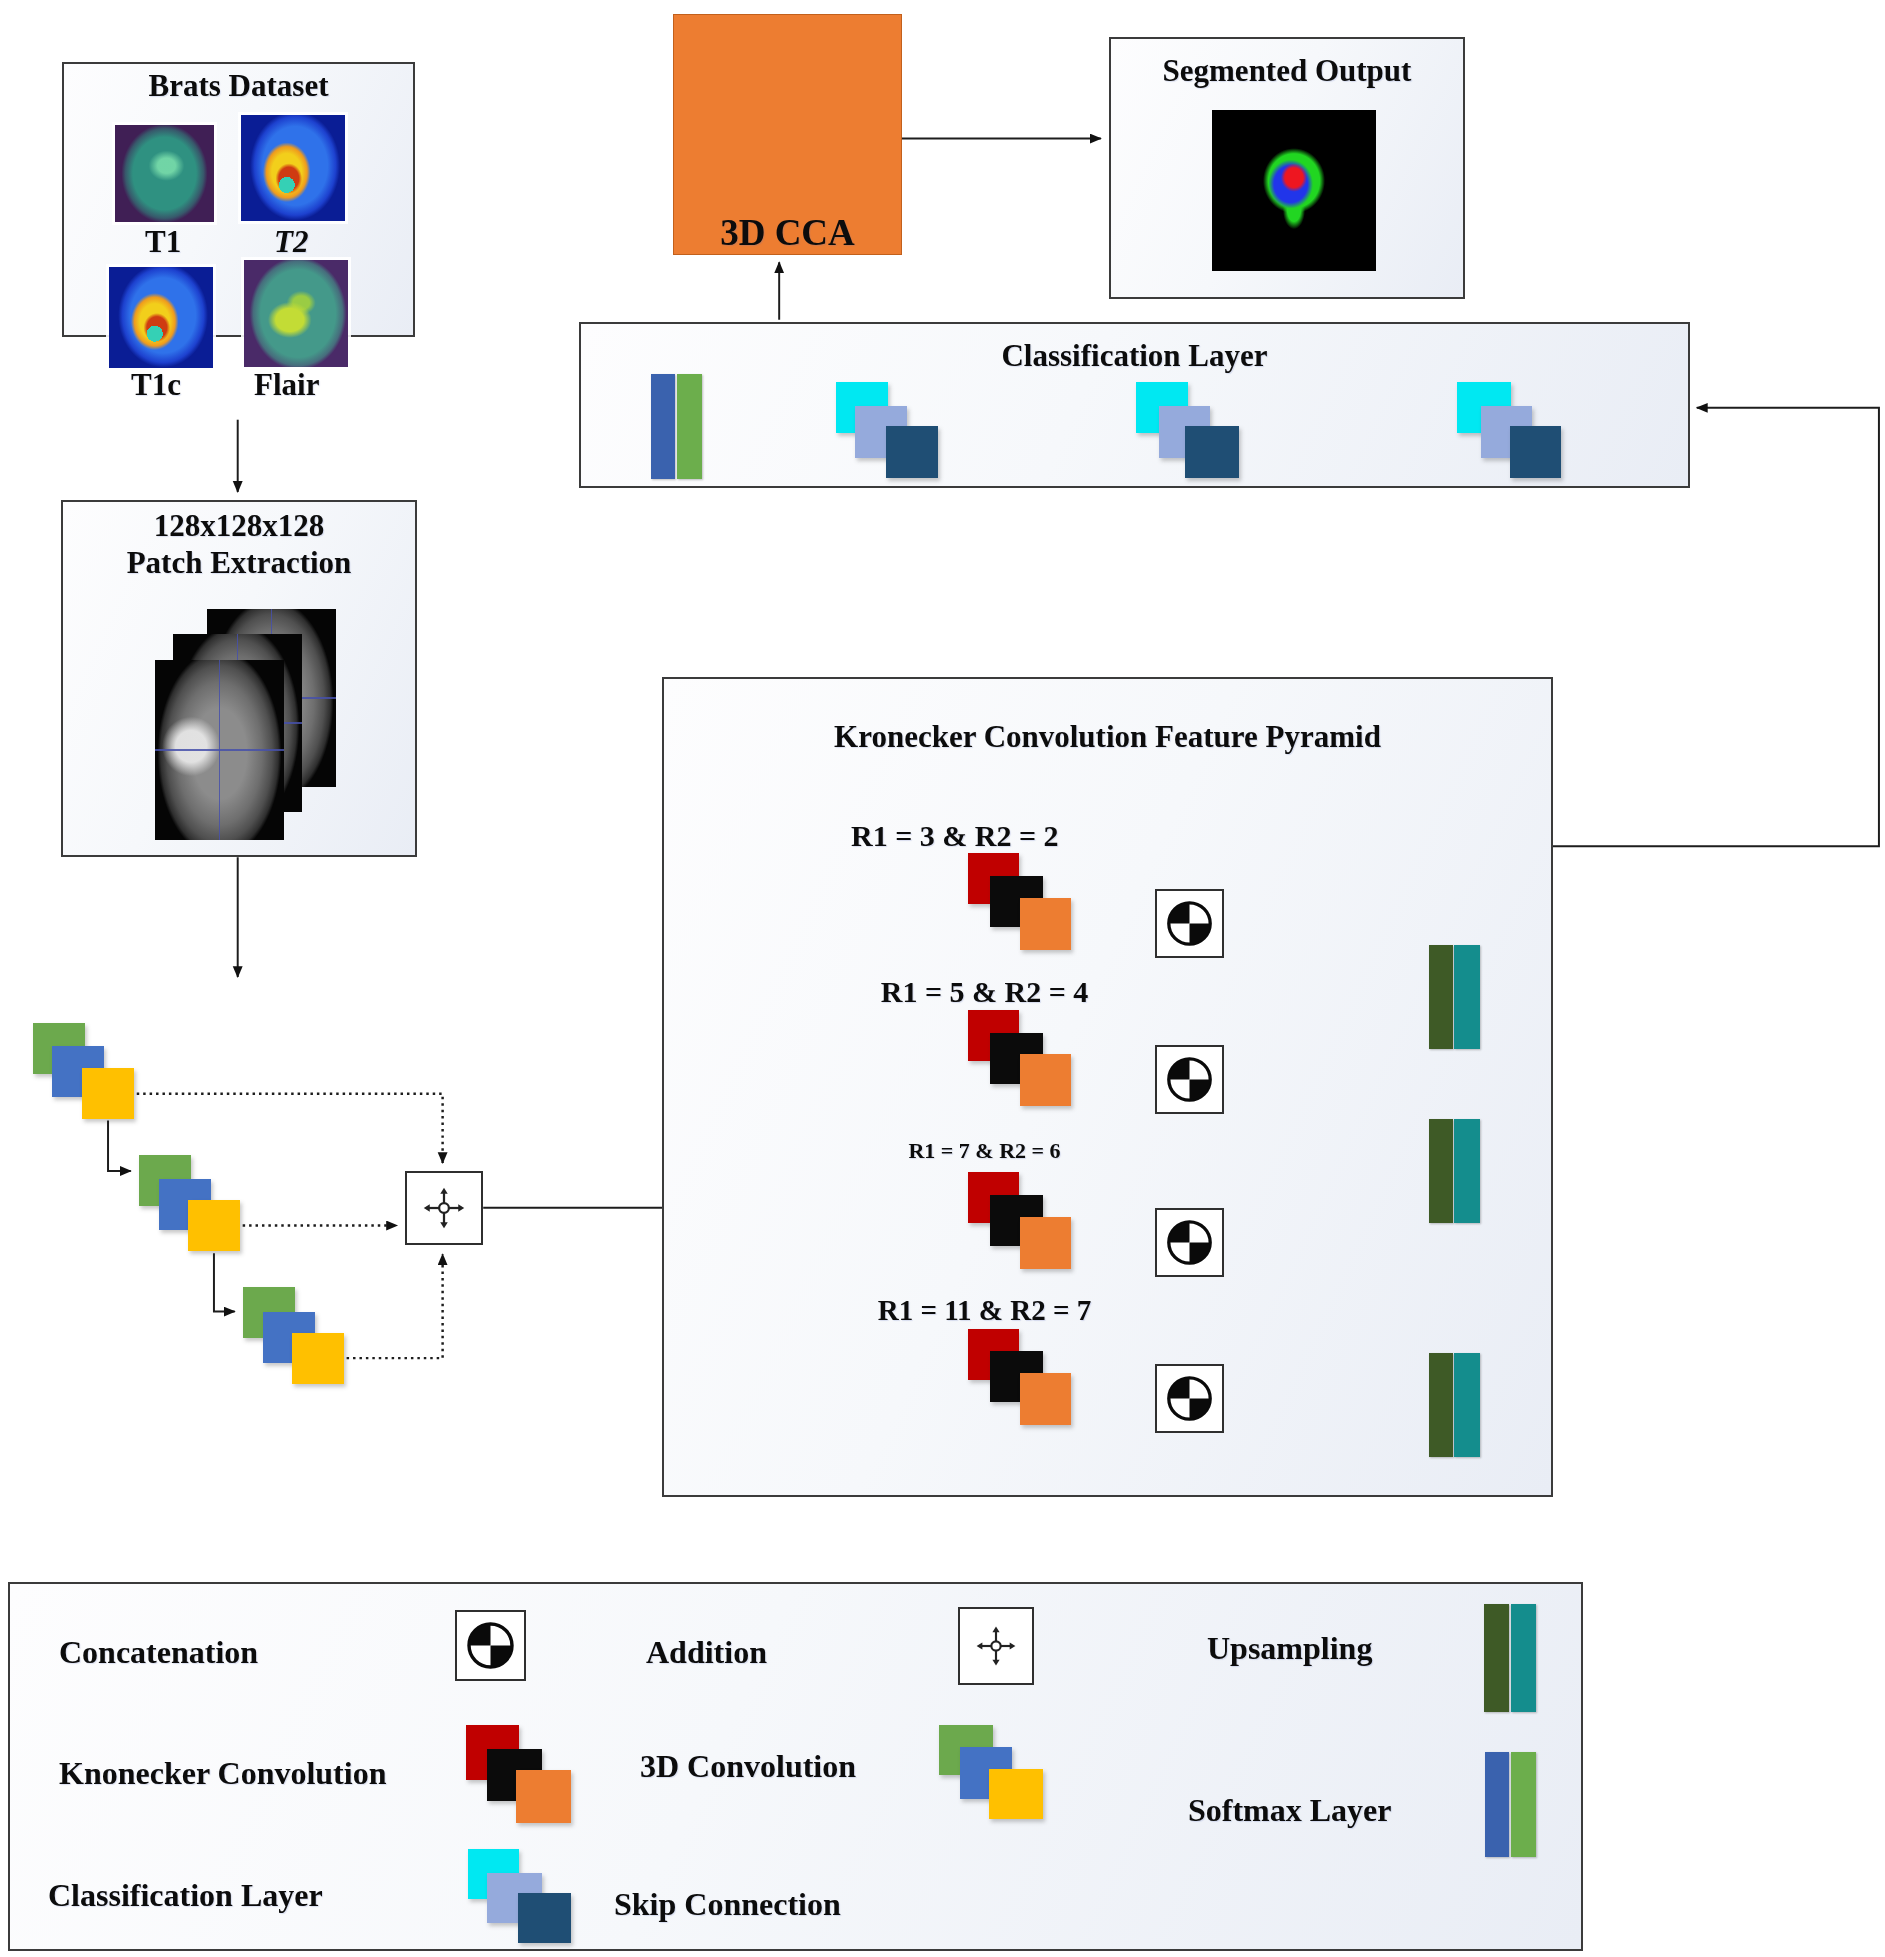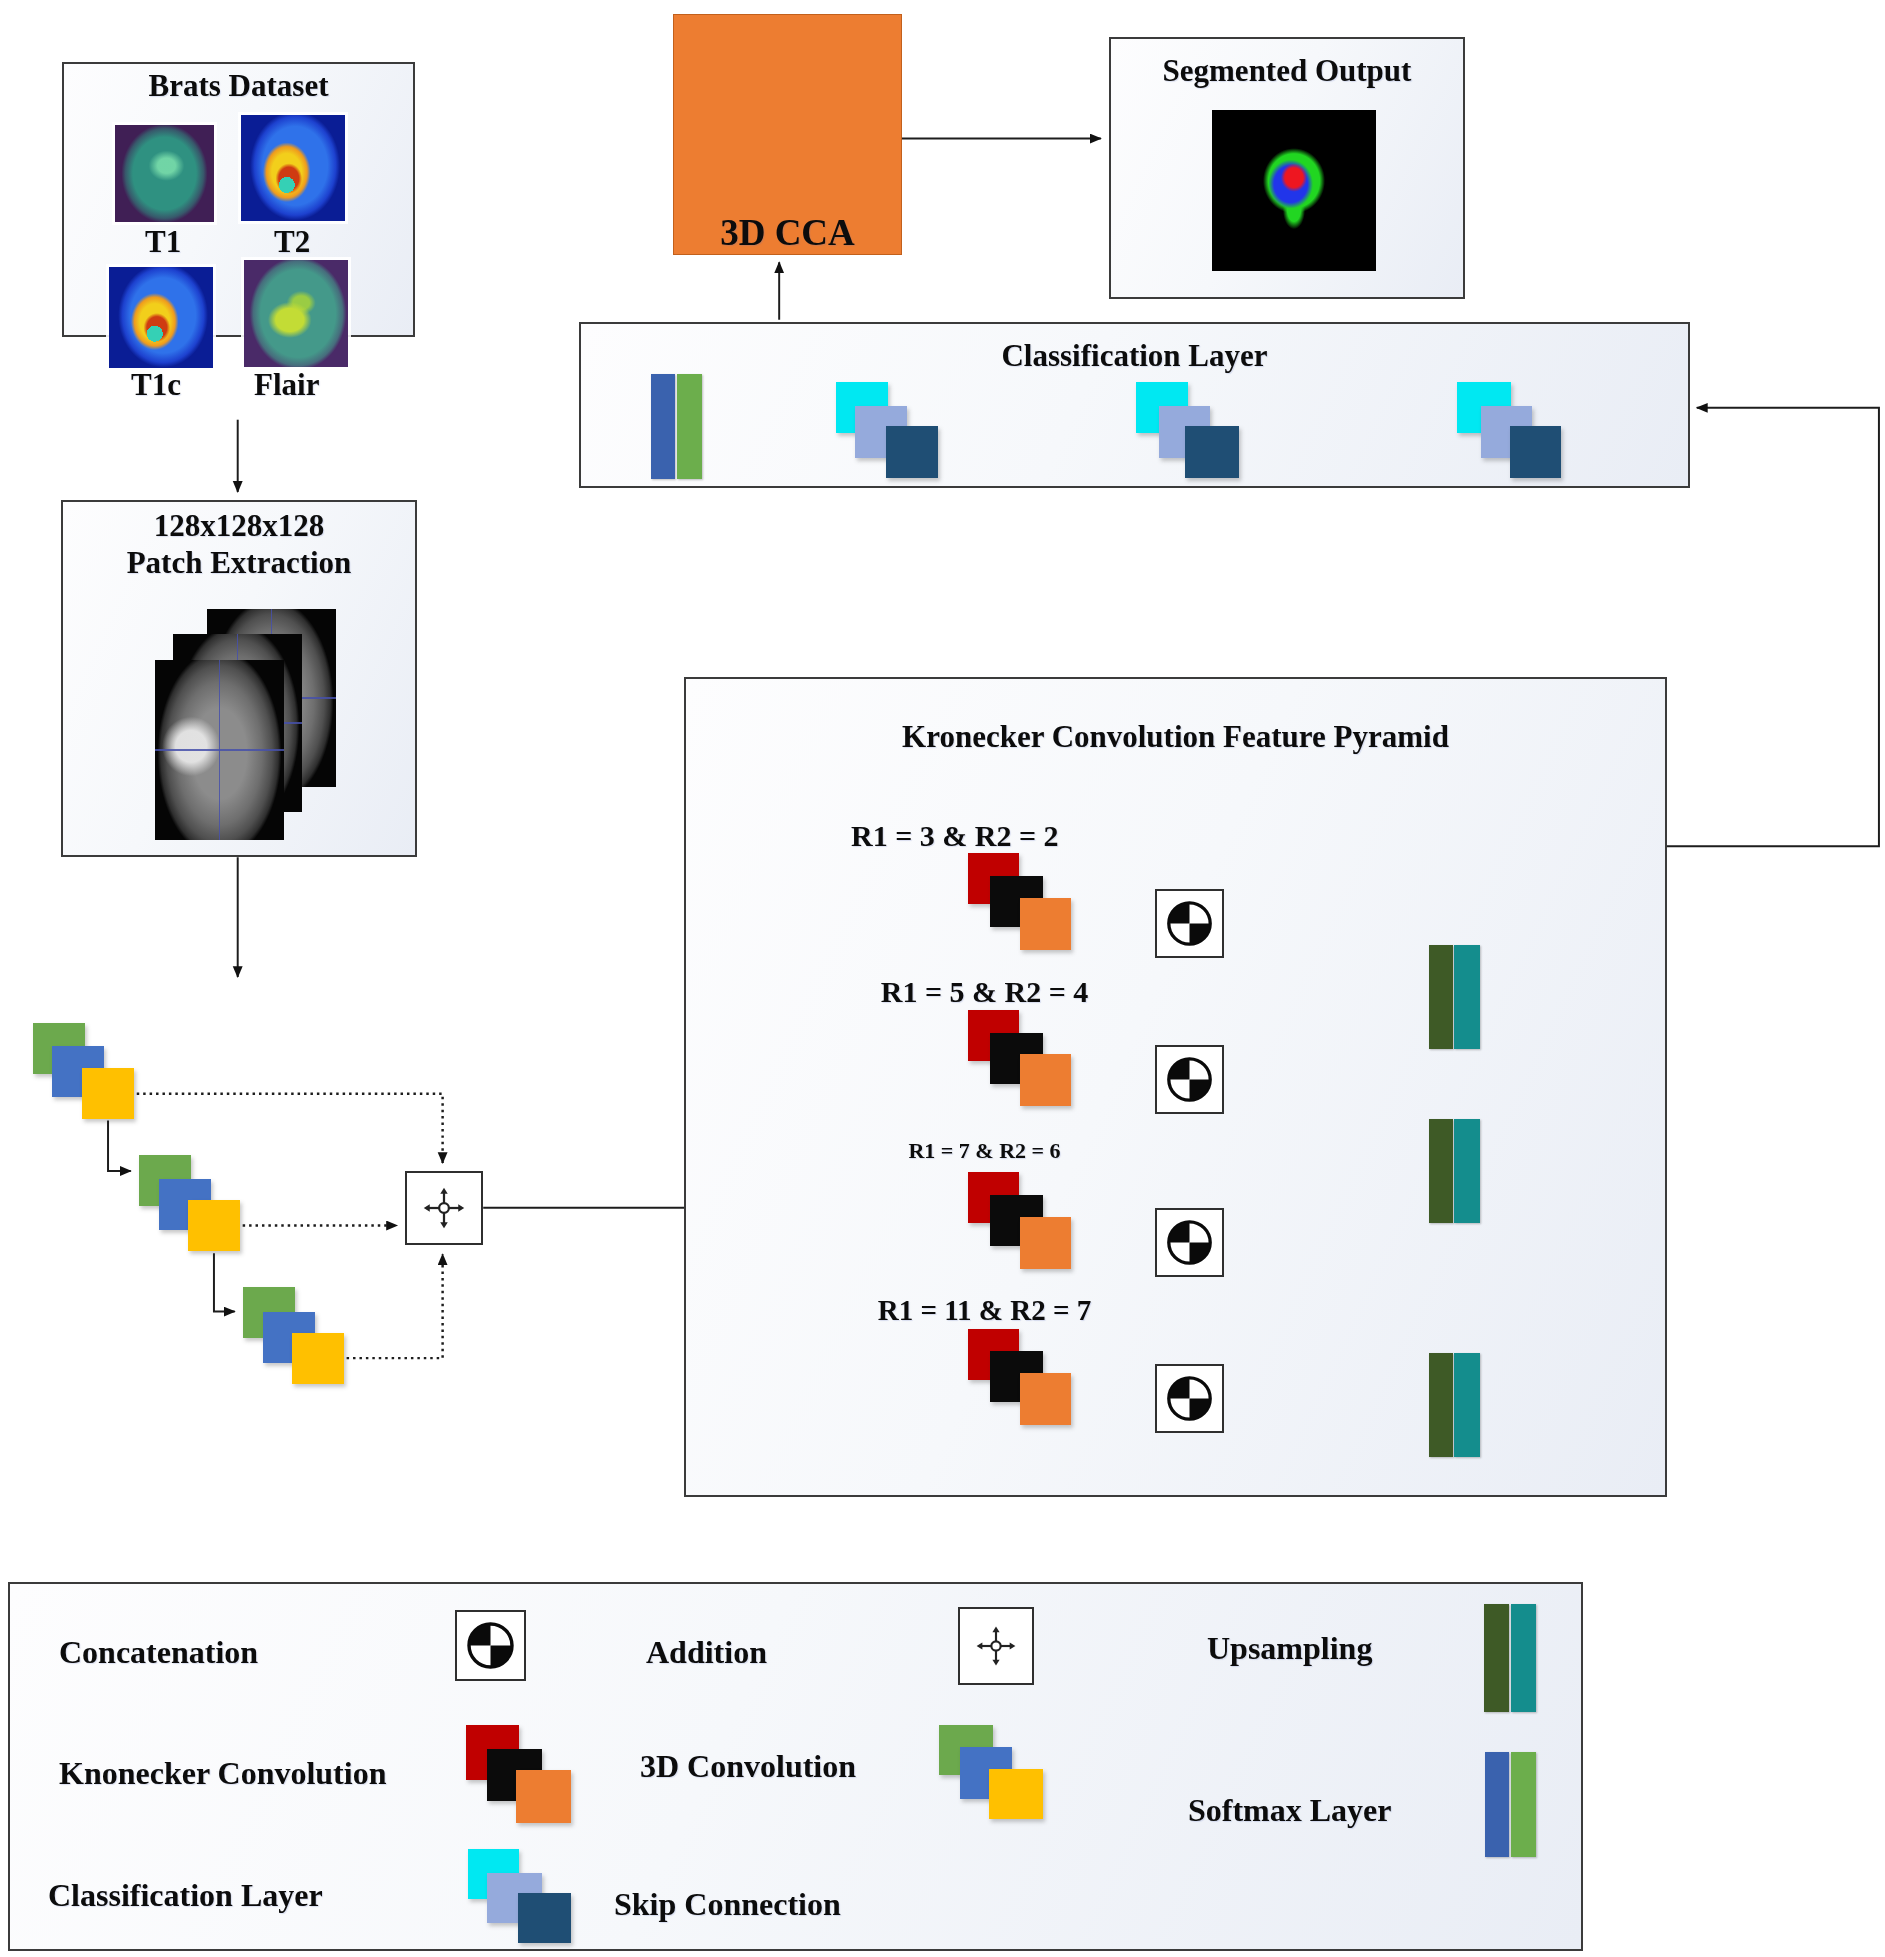--- a/index.html
+++ b/index.html
@@ -107,21 +107,21 @@
       <path d="M350,1372 L447,1372 L447,1267" marker-end="url(#ah)"></path>
       <path d="M944,1928 L1046,1928" marker-end="url(#ah)"></path>
     </g>
   </svg>
 
   <div class="obox" style="left:62px;top:62px;width:353px;height:275px;">
     <div class="t tc" style="top:4px;font-size:31px;">Brats Dataset</div>
     <div class="mri mri-t1" style="left:51px;top:61px;width:99px;height:97px;"></div>
     <div class="mri mri-t2" style="left:177px;top:51px;width:104px;height:106px;"></div>
     <div class="t" style="left:81px;top:160px;font-size:31px;">T1</div>
-    <div class="t" style="left:210px;top:160px;font-size:31px;">T2</div>
+    <div class="t" style="left:210px;top:160px;font-size:31px;font-style:italic;">T2</div>
     <div class="mri mri-t2" style="left:45px;top:203px;width:104px;height:101px;"></div>
     <div class="mri mri-flair" style="left:180px;top:196px;width:104px;height:107px;"></div>
     <div class="t" style="left:67px;top:303px;font-size:31px;">T1c</div>
     <div class="t" style="left:190px;top:303px;font-size:31px;">Flair</div>
   </div>
 
   <div class="obox" style="left:61px;top:500px;width:356px;height:357px;">
     <div class="t tc" style="top:6px;font-size:31px;">128x128x128</div>
     <div class="t tc" style="top:43px;font-size:31px;">Patch Extraction</div>
     <div class="mri mri-gray" style="left:144px;top:107px;width:129px;height:178px;"></div>
@@ -175,21 +175,21 @@
   <div class="sq c-cyan" style="left:836px;top:382px;width:52px;height:51px;"></div>
   <div class="sq c-lblue" style="left:855px;top:406px;width:52px;height:52px;"></div>
   <div class="sq c-navy" style="left:886px;top:426px;width:52px;height:52px;"></div>
   <div class="sq c-cyan" style="left:1136px;top:382px;width:52px;height:51px;"></div>
   <div class="sq c-lblue" style="left:1159px;top:406px;width:51px;height:52px;"></div>
   <div class="sq c-navy" style="left:1185px;top:426px;width:54px;height:52px;"></div>
   <div class="sq c-cyan" style="left:1457px;top:382px;width:54px;height:51px;"></div>
   <div class="sq c-lblue" style="left:1481px;top:406px;width:51px;height:52px;"></div>
   <div class="sq c-navy" style="left:1510px;top:426px;width:51px;height:52px;"></div>
 
-  <div class="obox" style="left:684px;top:677px;width:983px;height:820px;">
+  <div class="obox" style="left:662px;top:677px;width:891px;height:820px;">
     <div class="t tc" style="top:40px;font-size:31px;">Kronecker Convolution Feature Pyramid</div>
   </div>
 
   <div class="t" style="left:851px;top:819px;width:267px;text-align:left;font-size:30px;">R1 = 3 &amp; R2 = 2</div>
   <div class="t" style="left:851px;top:975px;width:267px;text-align:center;font-size:30px;">R1 = 5 &amp; R2 = 4</div>
   <div class="t" style="left:851px;top:1138px;width:267px;text-align:center;font-size:22px;">R1 = 7 &amp; R2 = 6</div>
   <div class="t" style="left:851px;top:1294px;width:267px;text-align:center;font-size:29px;">R1 = 11 &amp; R2 = 7</div>
 
   <div class="sq c-red" style="left:968px;top:853px;width:51px;height:51px;"></div>
   <div class="sq c-black" style="left:990px;top:876px;width:53px;height:51px;"></div>

